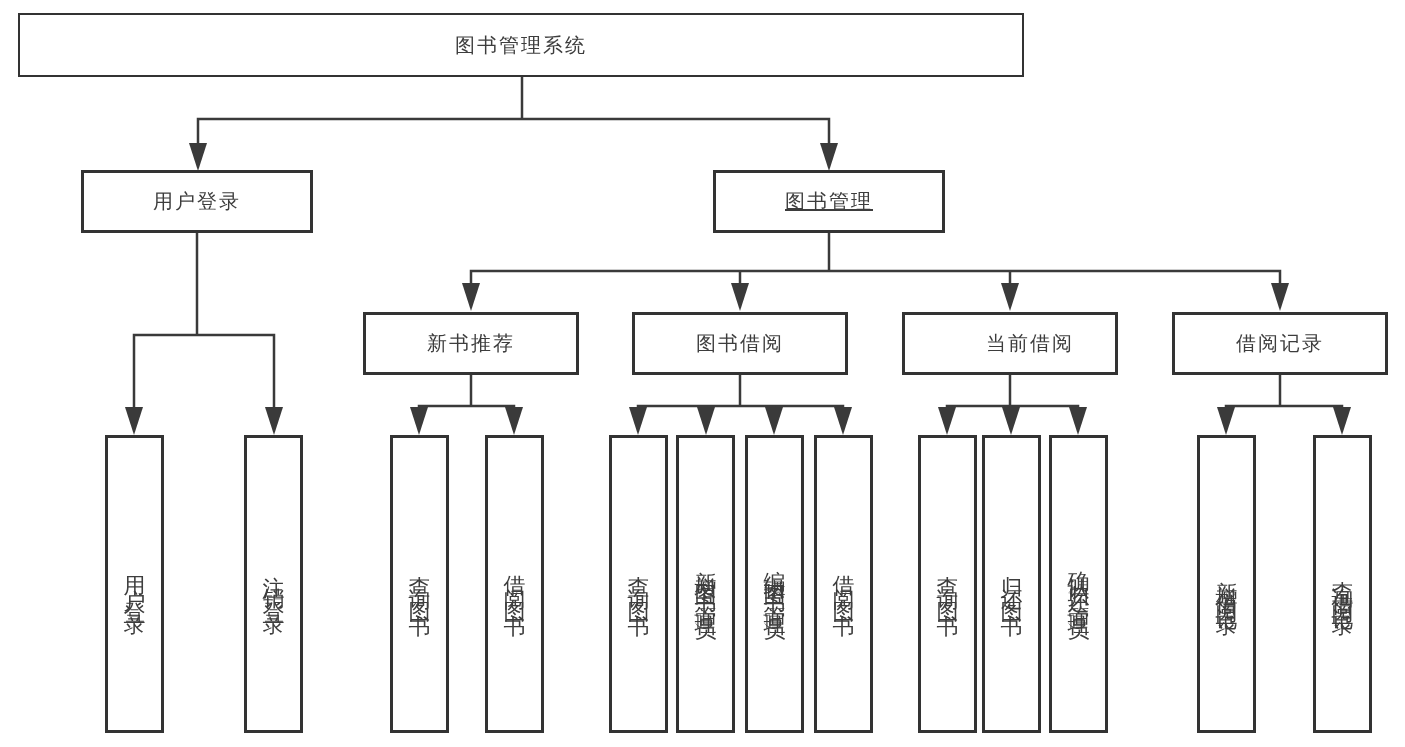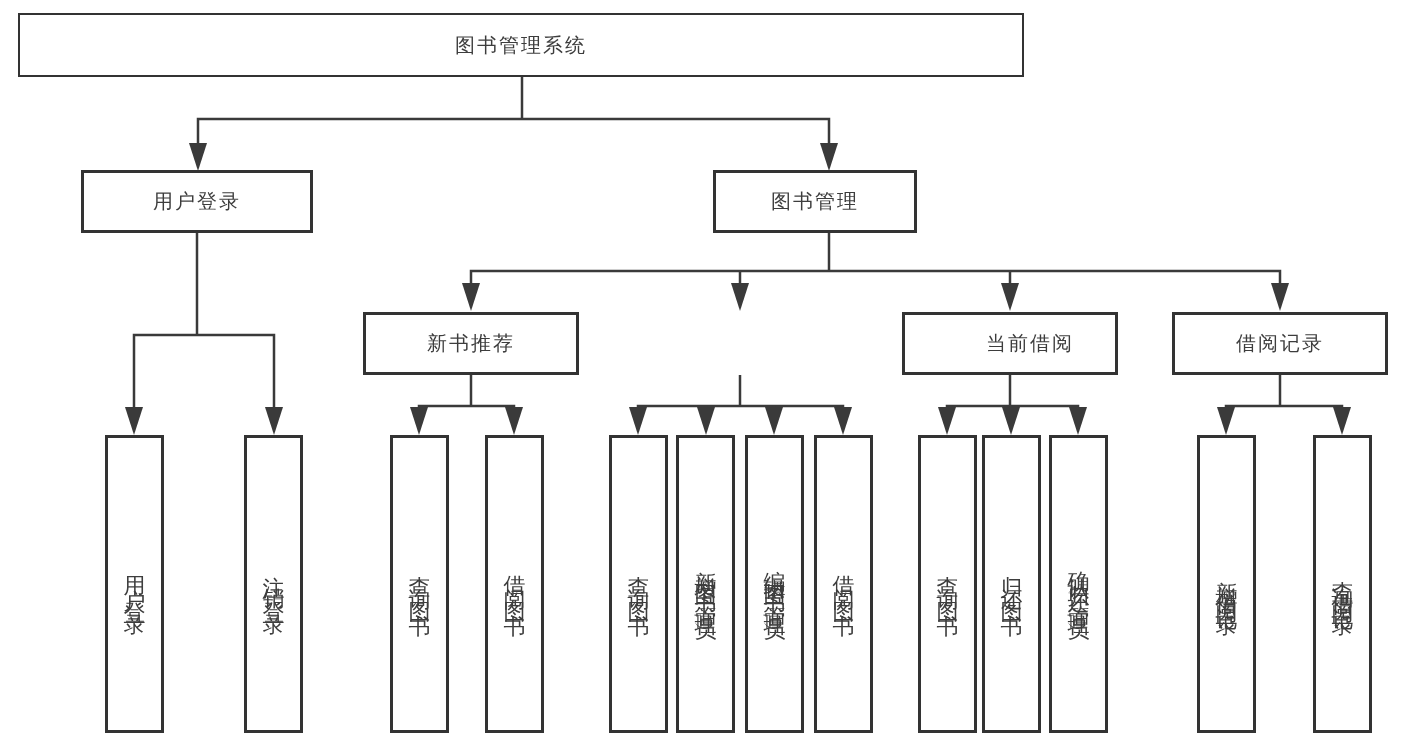--- a/index.html
+++ b/index.html
@@ -94,26 +94,29 @@
     </g>
   </svg>
 
   <div class="node root" style="left:18px; top:13px; width:1006px; height:64px;">
     <span>图书管理系统</span>
   </div>
 
   <div class="node" style="left:81px; top:170px; width:232px; height:63px;">
     <span>用户登录</span>
   </div>
-  <div class="node" style="left:713px; top:170px; width:204px; height:63px;">
+  <div class="node" style="left:713px; top:170px; width:232px; height:63px;text-decoration:underline;">
     <span>图书管理</span>
   </div>
 
   <div class="node" style="left:363px; top:312px; width:216px; height:63px;">
     <span>新书推荐</span>
+  </div>
+  <div class="node" style="left:632px; top:312px; width:216px; height:63px;">
+    <span>图书借阅</span>
   </div>
   <div class="node" style="left:902px; top:312px; width:216px; height:63px;padding-left:40px;">
     <span>当前借阅</span>
   </div>
   <div class="node" style="left:1172px; top:312px; width:216px; height:63px;">
     <span>借阅记录</span>
   </div>
 
   <div class="leaf ls-wide" style="left:105px;">
     <span>用户登录</span>

